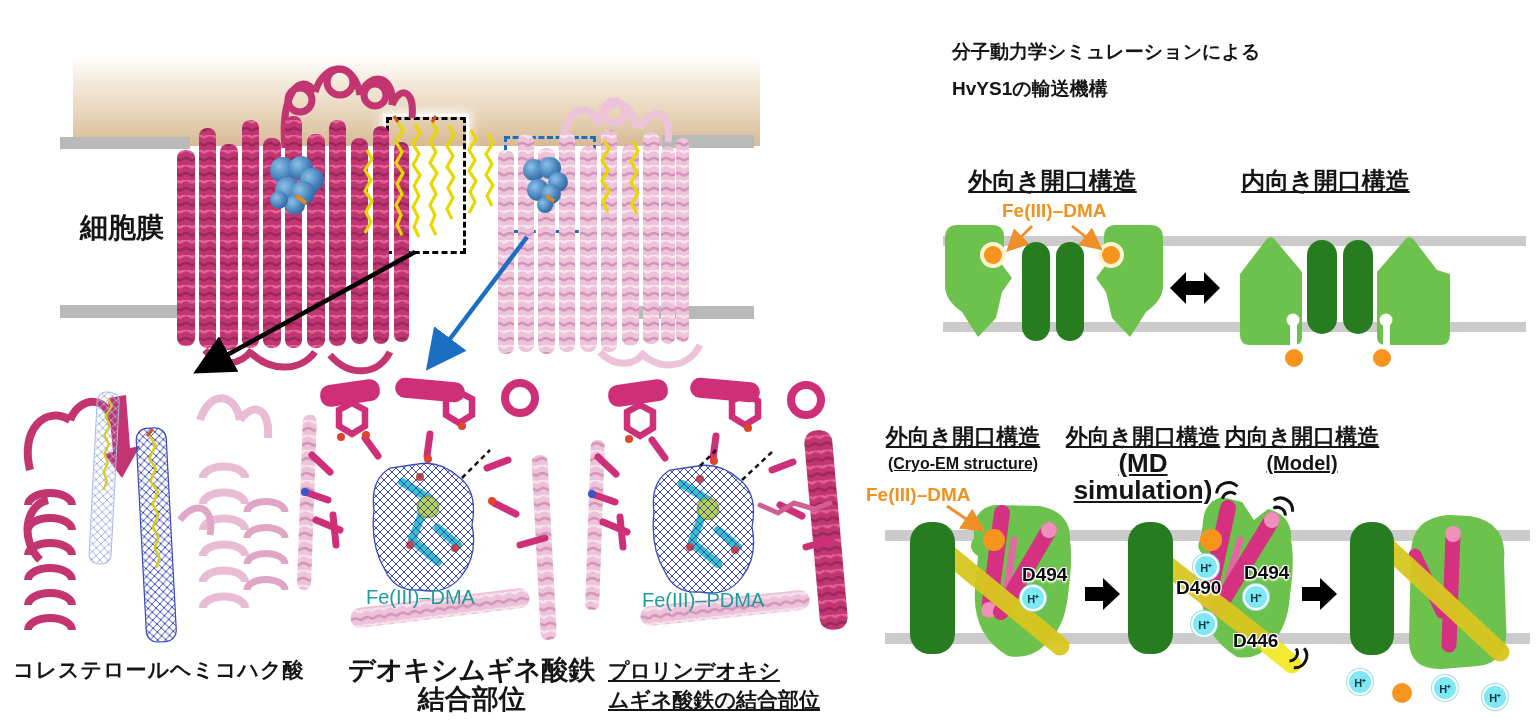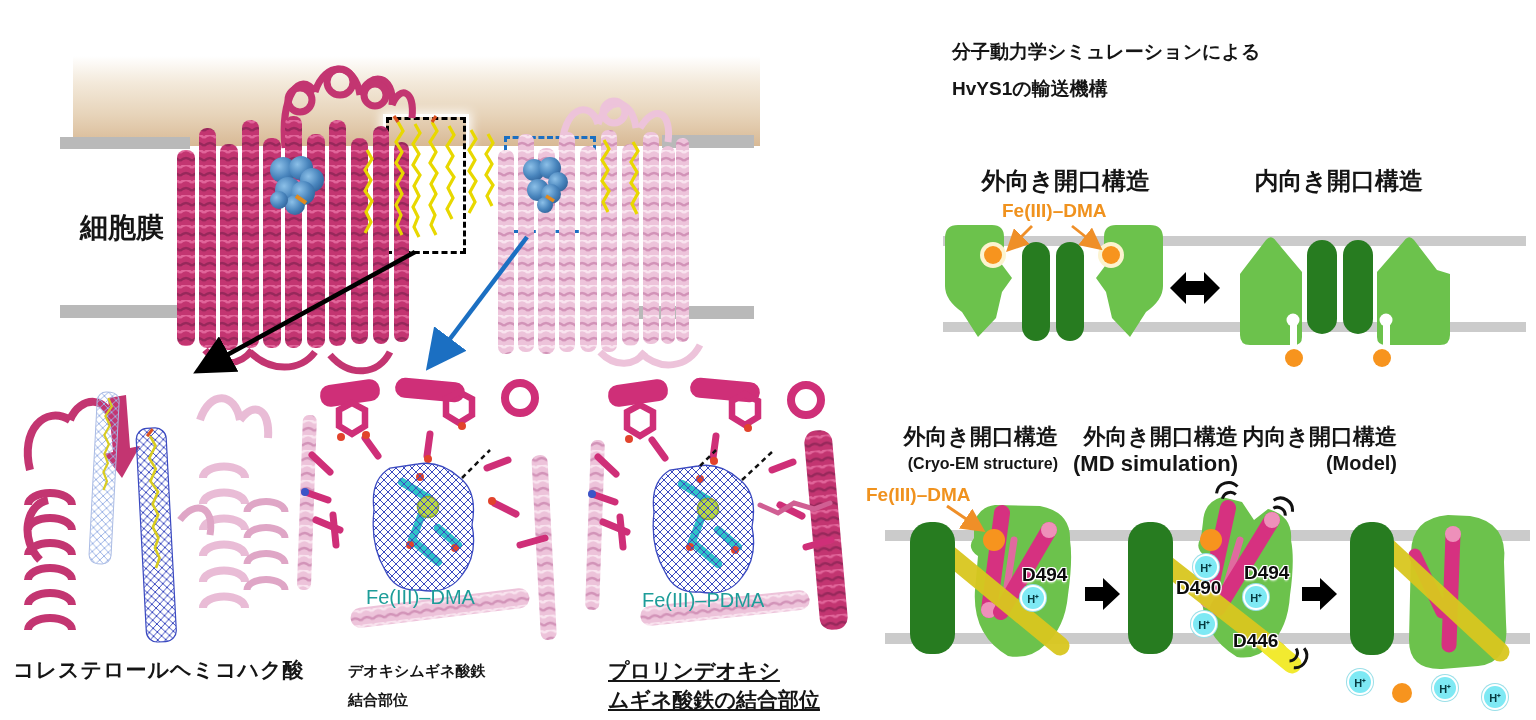--- a/index.html
+++ b/index.html
@@ -1,20 +1,20 @@
 <!DOCTYPE html>
 <html><head>
 <meta charset="utf-8">
 <style>
   html,body{margin:0;padding:0;background:#fff;}
   .canvas{position:relative;width:1536px;height:720px;background:#ffffff;overflow:hidden;
           font-family:"Liberation Sans",sans-serif;color:#111;}
   .lbl{position:absolute;white-space:nowrap;color:#151515;}
   .jp-bold{font-weight:bold;}
-  .center{text-align:right;white-space:normal;}
+  .center{text-align:center;white-space:normal;text-decoration:underline;}
   .mem-band{position:absolute;left:73px;top:56px;width:687px;height:90px;
             background:linear-gradient(180deg, rgba(246,238,228,0) 0%, #f3e9da 30%, #e7d4ba 65%, #d8b995 100%);}
   .gbar{position:absolute;background:#b9b9b9;}
   .box-black{position:absolute;left:386px;top:117px;width:74px;height:131px;border:3px dashed #000;
              box-shadow:0 0 0 3px rgba(255,255,255,.9),0 0 10px 5px rgba(255,255,255,.95);}
   .box-blue{position:absolute;left:504px;top:136px;width:86px;height:91px;border:3px dashed #1b6fc2;}
   .hp{position:absolute;width:22px;height:22px;border-radius:50%;background:#7ee9f4;
       box-shadow:0 0 0 2px #ffffff,0 0 0 3px #9adfe8;display:flex;align-items:center;justify-content:center;
       font-size:11px;font-weight:bold;color:#063a40;z-index:6;}
   .dres{position:absolute;font-size:19px;font-weight:bold;color:#0c0c0c;z-index:6;
@@ -281,21 +281,21 @@
     </g>
   </svg>
 
   <div class="box-black"></div>
   <div class="box-blue"></div>
 
   <div class="lbl" style="left:80px;top:209px;font-size:28px;font-weight:bold;">細胞膜</div>
 
   <div class="lbl jp-bold" style="left:13px;top:644px;font-size:21px;letter-spacing:1px;margin-top:12px;">コレステロールヘミコハク酸</div>
   <div class="lbl teal" style="left:366px;top:586px;z-index:5;">Fe(III)–DMA</div>
-  <div class="lbl jp-bold" style="left:348px;top:656px;font-size:15px;line-height:29px;">
+  <div class="lbl jp-bold" style="left:348px;top:656px;font-size:27px;line-height:29px;text-align:center;">
     <div>デオキシムギネ酸鉄</div>
     <div>結合部位</div>
   </div>
   <div class="lbl teal" style="left:642px;top:589px;z-index:5;">Fe(III)–PDMA</div>
   <div class="lbl jp-bold" style="left:608px;top:656px;font-size:21px;line-height:29px;text-decoration:underline;">
     <div>プロリンデオキシ</div>
     <div>ムギネ酸鉄の結合部位</div>
   </div>
 
   <div class="lbl jp-bold" style="left:952px;top:33px;font-size:19px;line-height:37px;">
@@ -394,21 +394,21 @@
 
     <path d="M947 506 L978 527" stroke="#ef8f28" stroke-width="3" marker-end="url(#mkOr)" fill="none"></path>
   </svg>
 
   <div class="lbl jp-bold center" style="left:868px;top:423px;width:190px;font-size:22px;line-height:27px;">
     <div>外向き開口構造</div>
     <div style="font-size:16px;">(Cryo-EM structure)</div>
   </div>
   <div class="lbl jp-bold center" style="left:1048px;top:423px;width:190px;font-size:22px;line-height:27px;">
     <div>外向き開口構造</div>
-    <div style="font-size:22px;">(MD simulation)</div>
+    <div style="font-size:26px;">(MD simulation)</div>
   </div>
   <div class="lbl jp-bold center" style="left:1207px;top:423px;width:190px;font-size:22px;line-height:27px;">
     <div>内向き開口構造</div>
     <div style="font-size:20px;">(Model)</div>
   </div>
 
   <div class="lbl orange-lbl" style="left:866px;top:484px;">Fe(III)–DMA</div>
 
   <div class="dres" style="left:1022px;top:564px;">D494</div>
   <div class="dres" style="left:1176px;top:577px;">D490</div>

